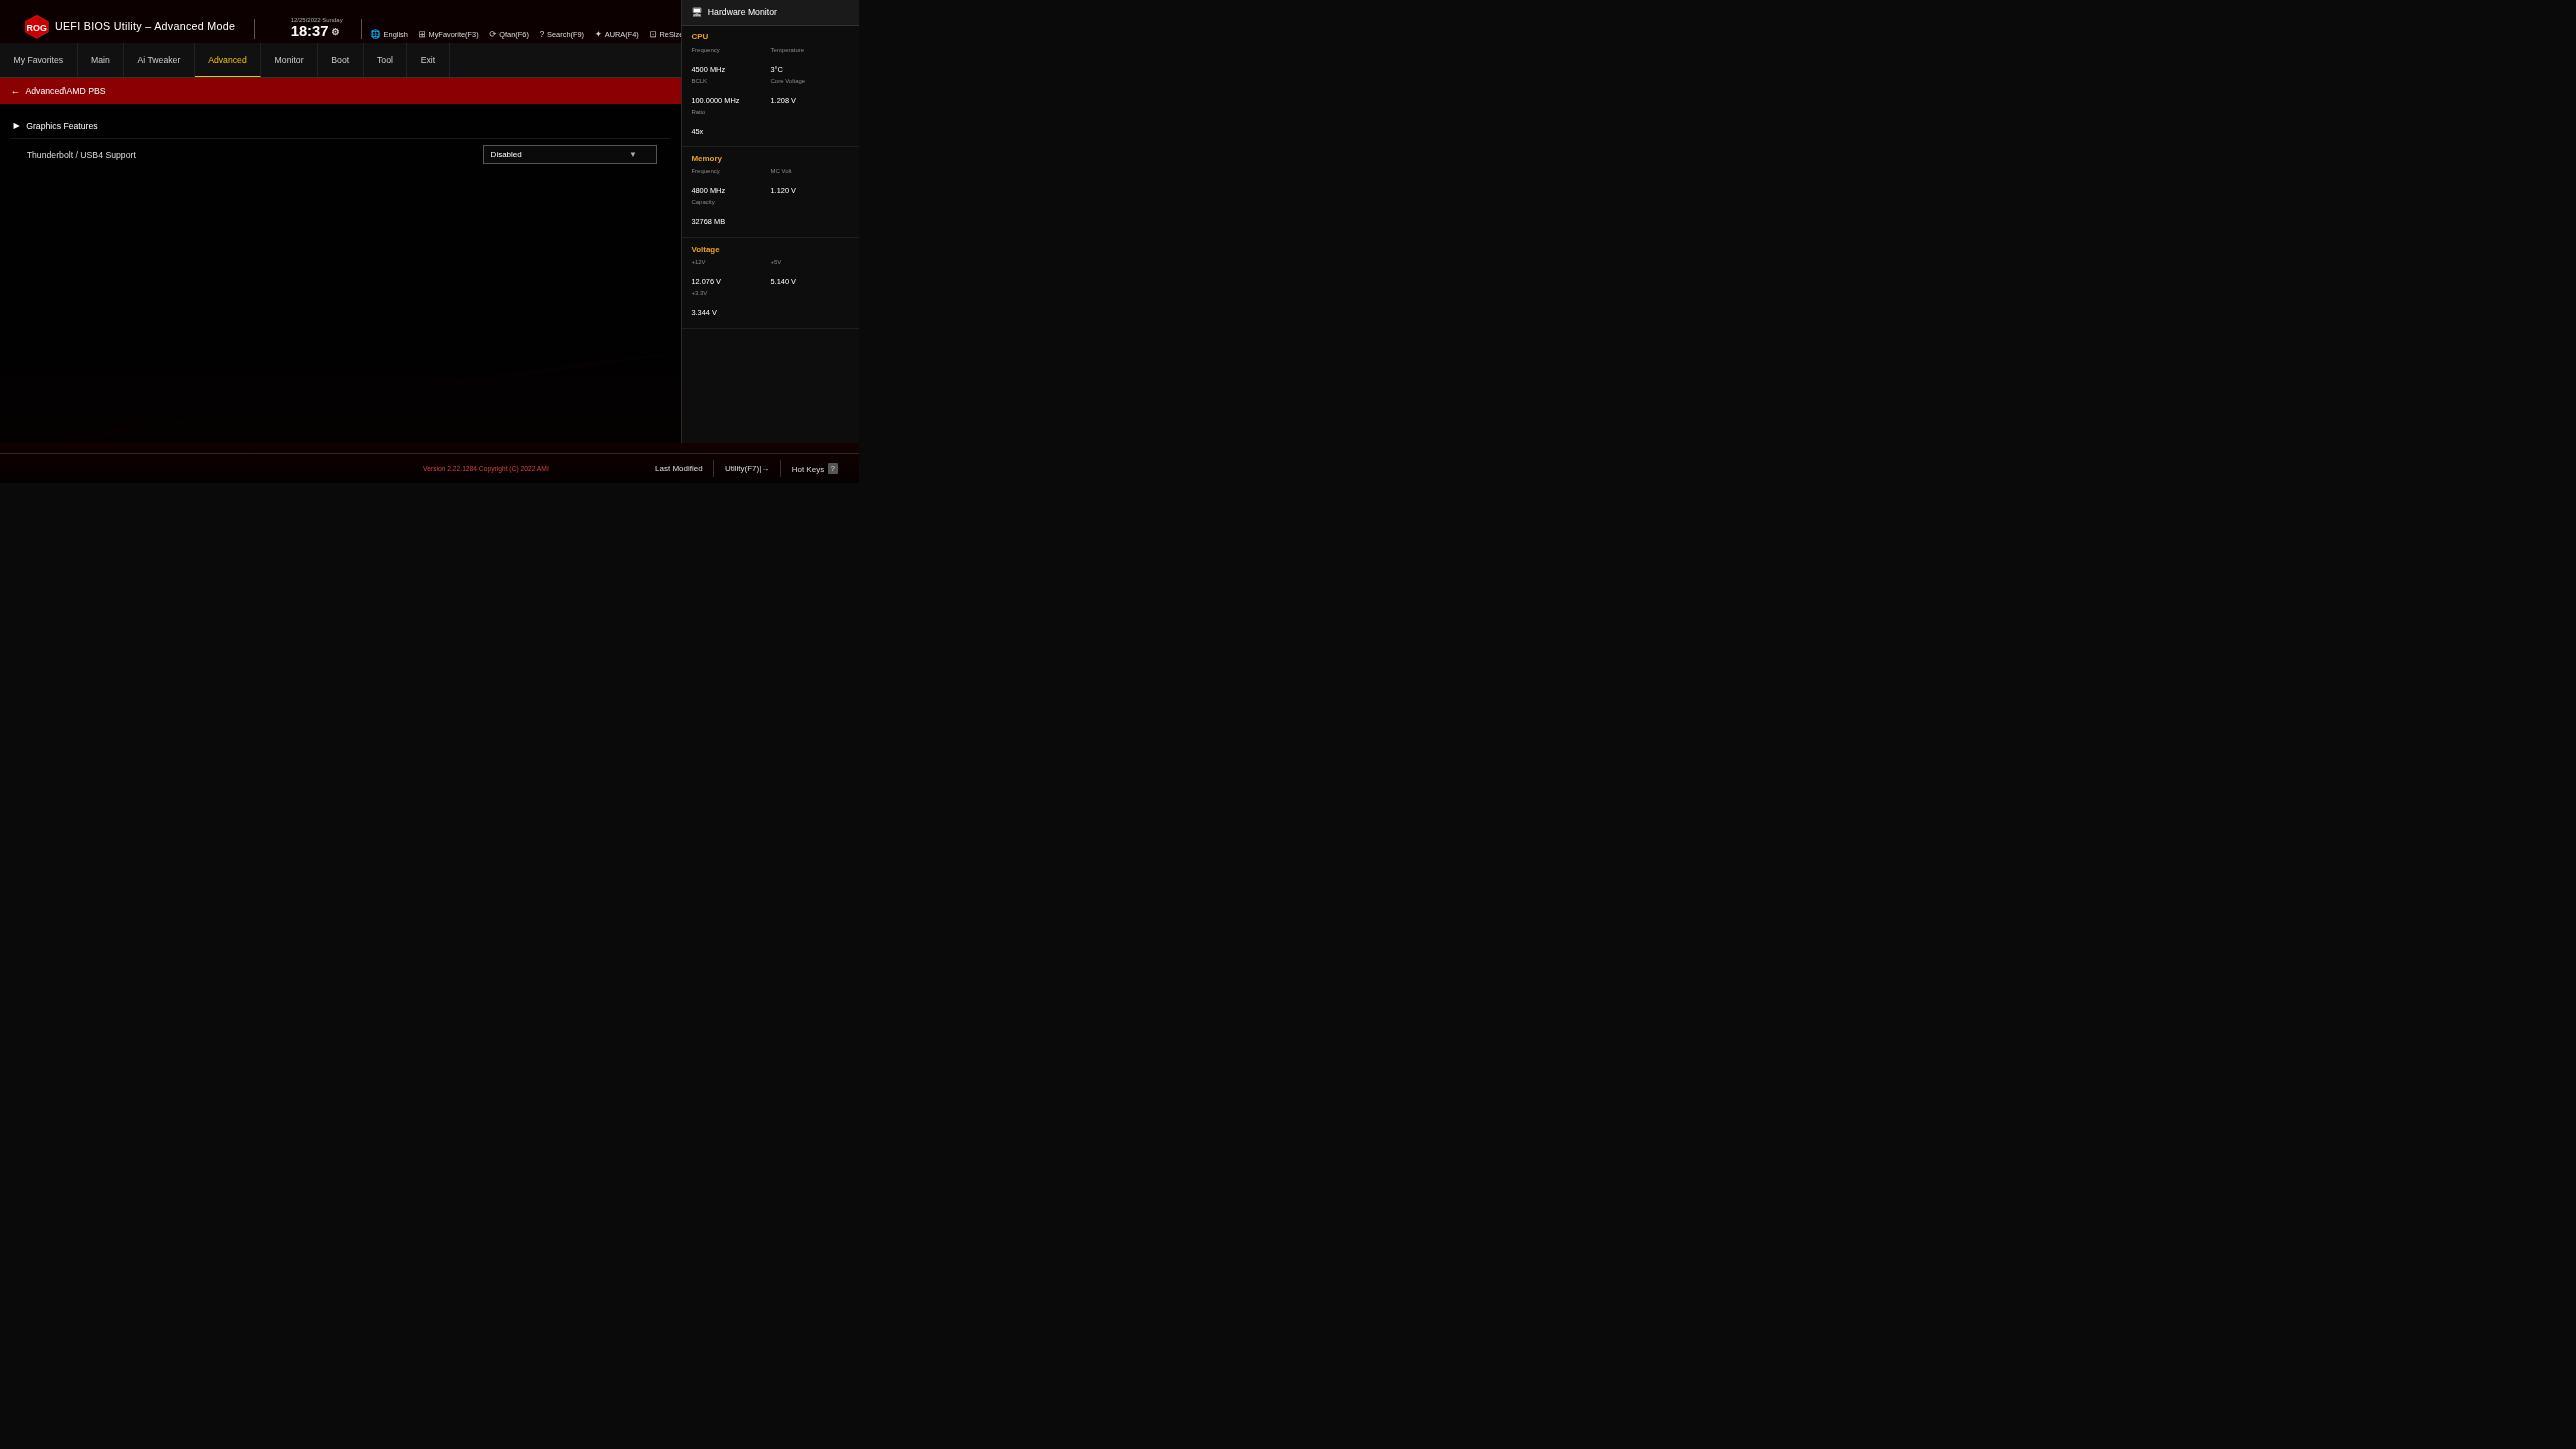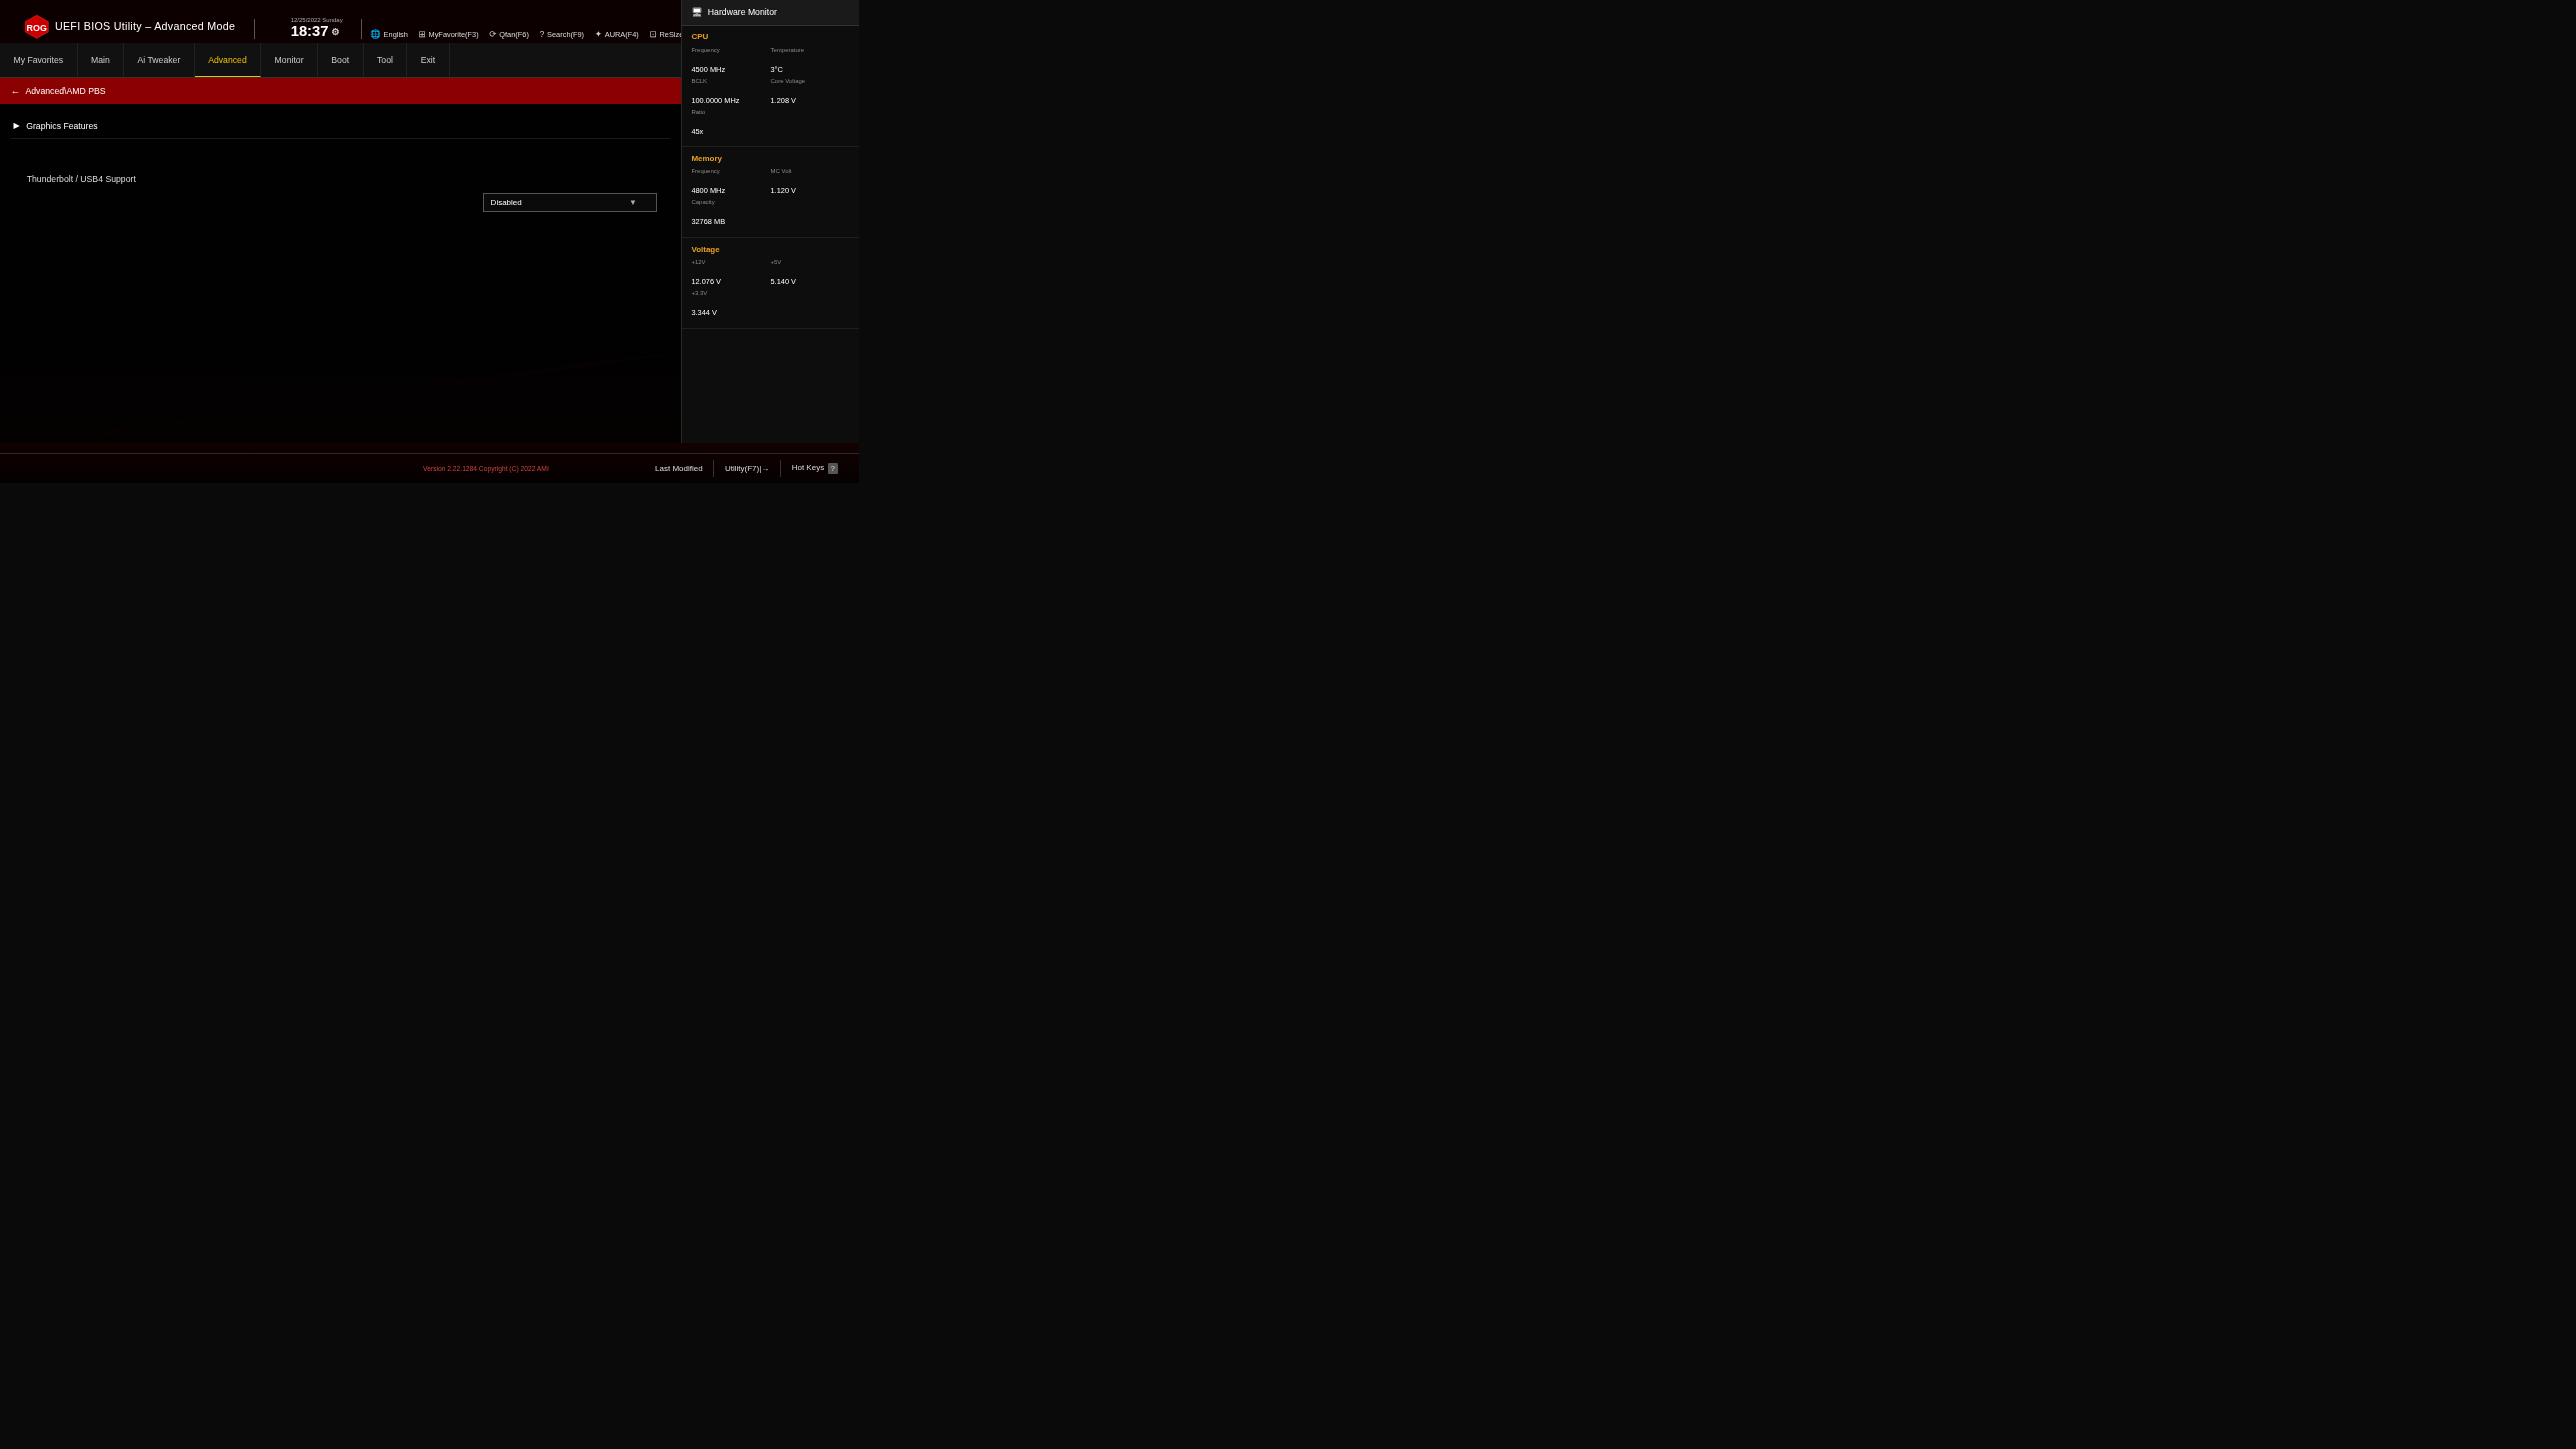--- a/index.html
+++ b/index.html
@@ -254,21 +254,20 @@
     }
 
     .settings-label {
       font-size: 8.7px;
       color: #dddddd;
     }
 
     .settings-control {
       display: flex;
       align-items: flex-end;
-      margin-top: 48px;
     }
 
     .dropdown {
       background: #0a0a0a;
       border: 0.7px solid #555;
       color: #ffffff;
       font-size: 8px;
       padding: 4px 19px 4px 6.7px;
       width: 174px;
       position: relative;
@@ -332,21 +331,21 @@
     }
 
     .footer-actions {
       display: flex;
       align-items: center;
       gap: 0;
     }
 
     .footer-btn {
       display: flex;
-      align-items: flex-start;
+      align-items: flex-end;
       gap: 4px;
       padding: 4px 10.7px;
       font-size: 8px;
       color: #dddddd;
       cursor: pointer;
       border-right: 0.7px solid #333;
     }
 
     .footer-btn:last-child {
       border-right: none;

